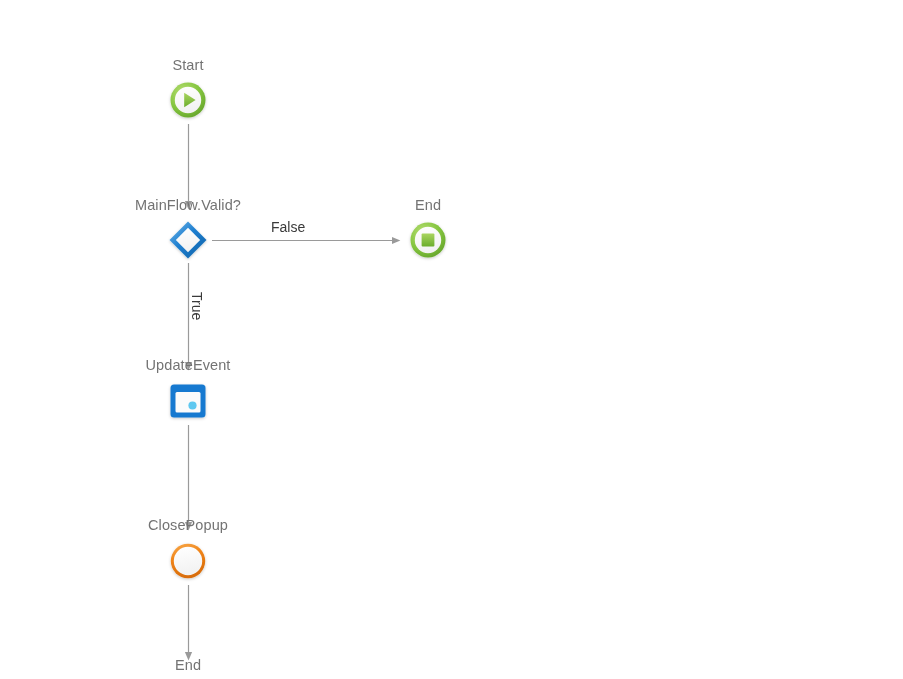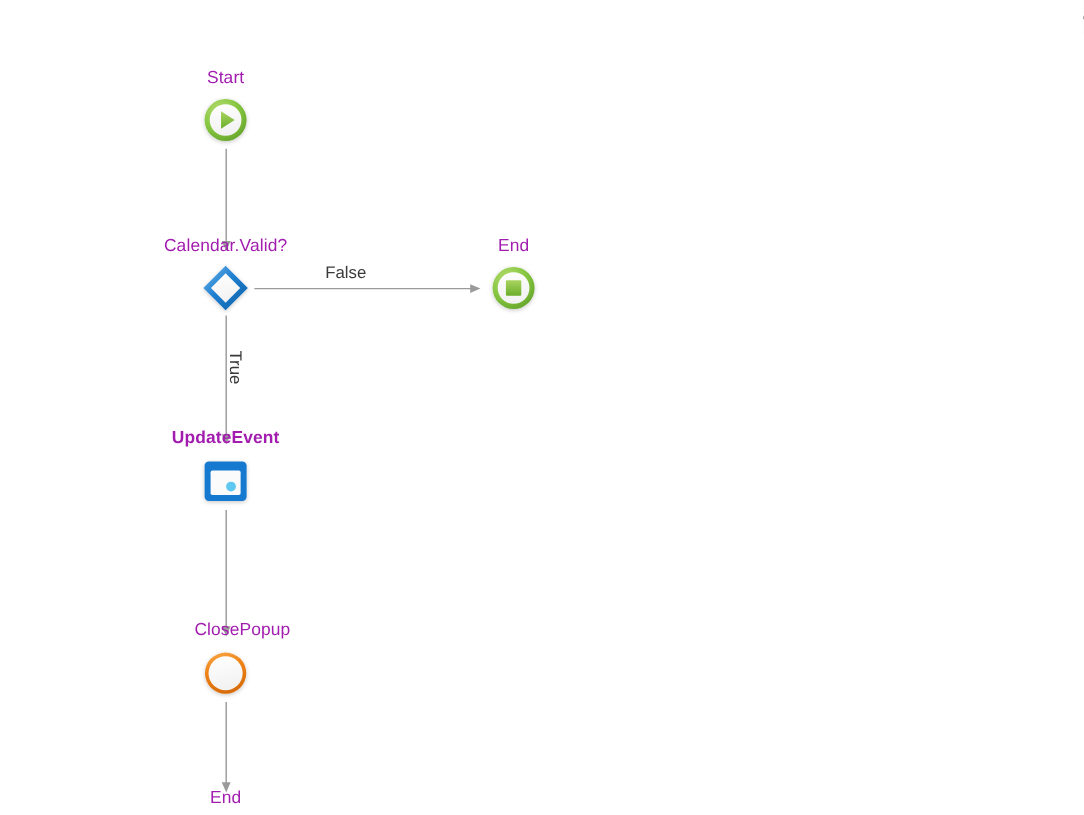--- a/index.html
+++ b/index.html
@@ -58,21 +58,21 @@
   #flow-svg {
     position: absolute;
     top: 0;
     left: 0;
   }
 
   
   .node-label {
     position: absolute;
     font-size: 14.5px;
-    color: #a21caf;
+    color: #737373;
     white-space: nowrap;
     text-align: right;
     transform: translateX(-50%);
     letter-spacing: 0.1px;
   }
 
   
   .conn-label {
     position: absolute;
     font-size: 14px;
@@ -154,53 +154,53 @@
   <div class="node" style="left:166px; top:78px;">
     <svg width="44" height="44" viewBox="0 0 44 44">
       <g filter="url(#softShadow)">
         <circle cx="22" cy="22" r="17.5" fill="url(#greenRing)"></circle>
         <circle cx="22" cy="22" r="13.2" fill="url(#whiteFill)"></circle>
         <path d="M 18.2 14.8 L 29.6 22 L 18.2 29.2 Z" fill="url(#greenFill)"></path>
       </g>
     </svg>
   </div>
 
-  <div class="node-label" style="left:188px; top:197px;">Calendar.Valid?</div>
+  <div class="node-label" style="left:188px; top:197px;">MainFlow.Valid?</div>
   <div class="node" style="left:166px; top:218px;">
     <svg width="44" height="44" viewBox="0 0 44 44">
       <g filter="url(#softShadow)">
         <path d="M 22 3.5 L 40.5 22 L 22 40.5 L 3.5 22 Z" fill="url(#blueEdge)"></path>
         <path d="M 22 9.8 L 34.2 22 L 22 34.2 L 9.8 22 Z" fill="url(#whiteFill)"></path>
       </g>
     </svg>
   </div>
 
   <div class="node-label" style="left:428px; top:197px;">End</div>
   <div class="node" style="left:406px; top:218px;">
     <svg width="44" height="44" viewBox="0 0 44 44">
       <g filter="url(#softShadow)">
         <circle cx="22" cy="22" r="17.5" fill="url(#greenRing)"></circle>
         <circle cx="22" cy="22" r="13.2" fill="url(#whiteFill)"></circle>
         <rect x="15.6" y="15.6" width="12.8" height="12.8" rx="1" fill="url(#greenFill)"></rect>
       </g>
     </svg>
   </div>
 
-  <div class="node-label" style="left:188px; top:357px;font-weight:bold;">UpdateEvent</div>
+  <div class="node-label" style="left:188px; top:357px;">UpdateEvent</div>
   <div class="node" style="left:166px; top:379px;">
     <svg width="44" height="44" viewBox="0 0 44 44">
       <g filter="url(#softShadow)">
         <rect x="4.5" y="5.5" width="35" height="33" rx="3.5" fill="#1779d0"></rect>
         <rect x="9.5" y="13" width="25" height="20.5" rx="1.5" fill="#fbfbfb"></rect>
         <circle cx="26.5" cy="26.5" r="4.1" fill="#5ec8f0"></circle>
       </g>
     </svg>
   </div>
 
-  <div class="node-label" style="left:202px; top:517px;">ClosePopup</div>
+  <div class="node-label" style="left:188px; top:517px;">ClosePopup</div>
   <div class="node" style="left:166px; top:539px;">
     <svg width="44" height="44" viewBox="0 0 44 44">
       <g filter="url(#softShadow)">
         <circle cx="22" cy="22" r="17.2" fill="url(#orangeRing)"></circle>
         <circle cx="22" cy="22" r="14.2" fill="url(#whiteFill)"></circle>
       </g>
     </svg>
   </div>
 
   <div class="node-label" style="left:188px; top:657px;">End</div>

